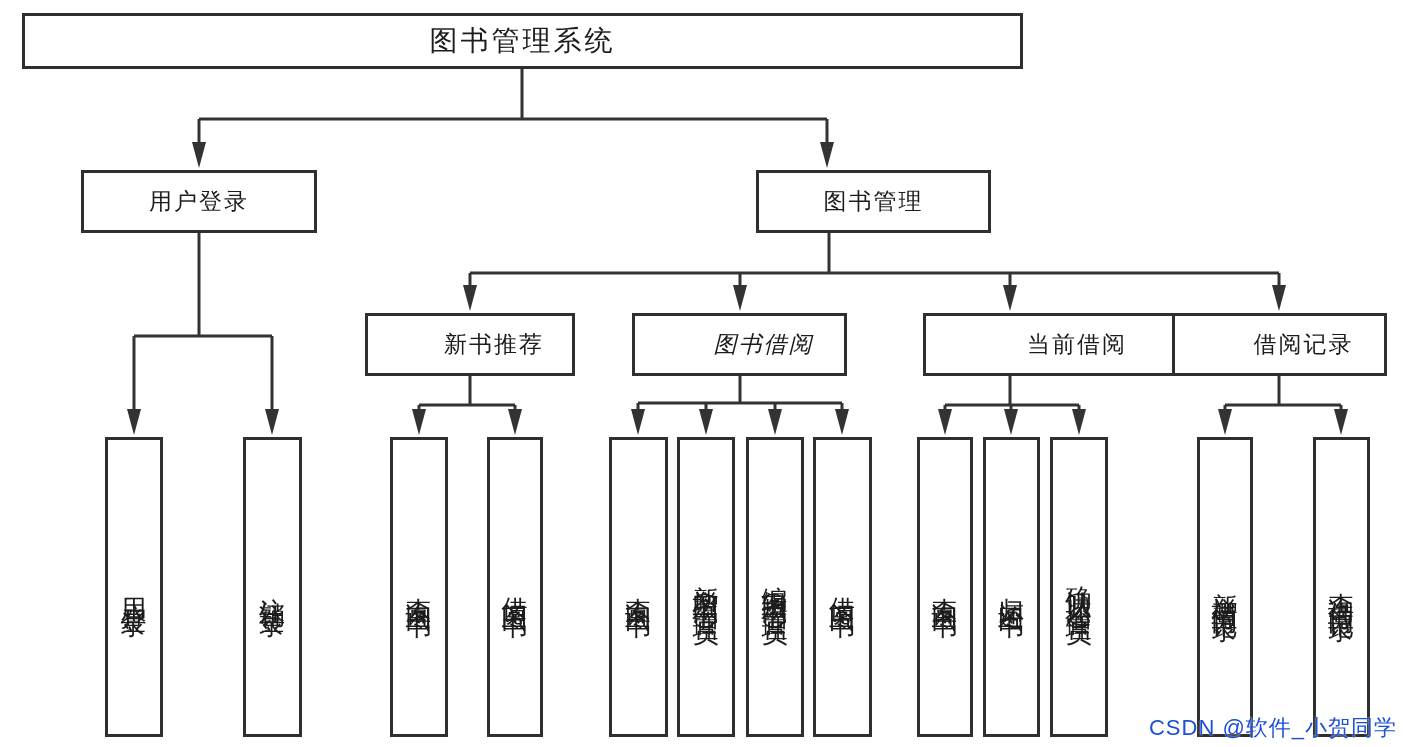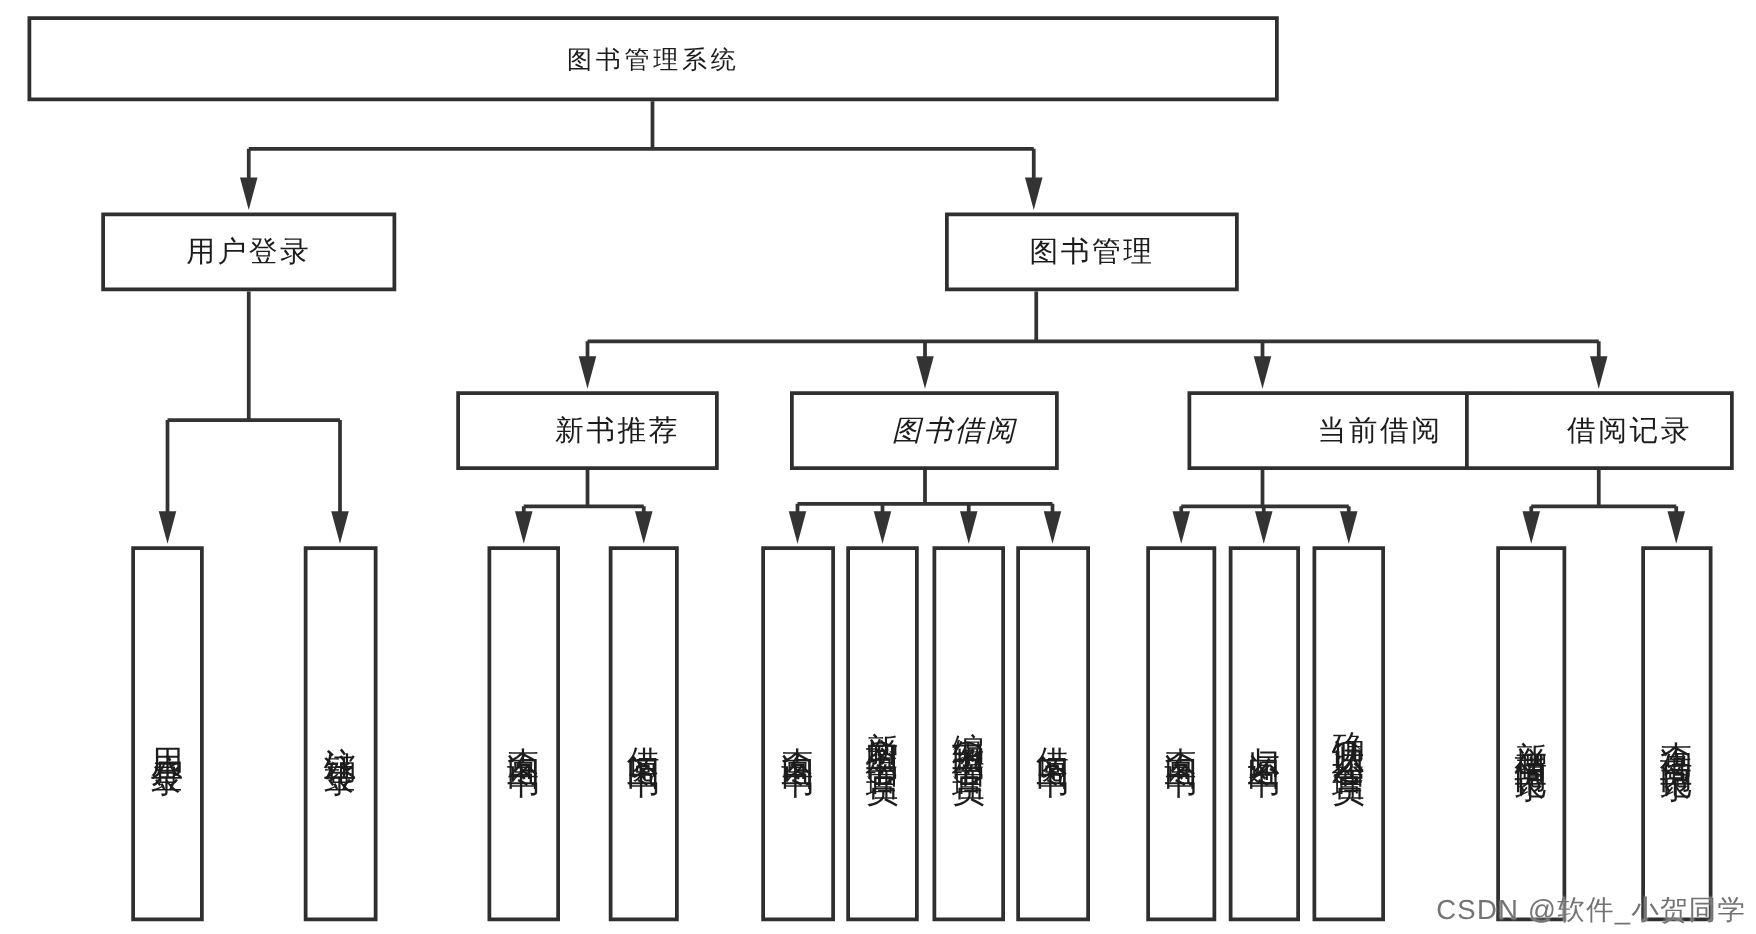--- a/index.html
+++ b/index.html
@@ -31,41 +31,41 @@
     border: 3px solid #2f2f2f;
     display: flex;
     align-items: center;
     justify-content: center;
     font-size: 23px;
     letter-spacing: 2px;
     z-index: 2;
     white-space: nowrap;
   }
   .root-node {
-    left: 22px; top: 13px; width: 1001px; height: 68px;
-    font-size: 20px; letter-spacing: 3px;
+    left: 22px; top: 13px; width: 1001px; height: 56px;
+    font-size: 28px; letter-spacing: 3px;
   }
   .row2 { top: 170px; height: 63px; }
   .row3 { top: 313px; height: 63px; padding-left: 48px; }
   .leaf {
     top: 437px; height: 300px;
     writing-mode: vertical-rl;
     text-orientation: mixed;
     font-size: 26px;
     letter-spacing: 5px;
     white-space: normal;
     line-height: 1;
   }
   .watermark {
     position: absolute;
     right: 8px;
     bottom: 4px;
     font-size: 22px;
     letter-spacing: 1px;
-    color: #737373;
+    color: #1d4ed8;
     z-index: 5;
     text-shadow: 0 0 2px #ffffff;
   }
   .cline { stroke: #333333; stroke-width: 3; fill: none; }
   .ahead { fill: #333333; stroke: none; }
 </style>
 </head>
 <body>
 
 <div class="stage">
@@ -125,21 +125,21 @@
     <polygon class="ahead" points="1334,409 1348,409 1341,435"></polygon>
   </svg>
 
   <div class="node root-node">图书管理系统</div>
 
   <div class="node row2" style="left:81px; width:236px;">用户登录</div>
   <div class="node row2" style="left:712px; width:235px;margin-left:44px;">图书管理</div>
 
   <div class="node row3" style="left:365px; width:210px;">新书推荐</div>
   <div class="node row3" style="left:632px; width:215px;font-style:italic;">图书借阅</div>
-  <div class="node row3" style="left:950px; width:260px;">当前借阅</div>
+  <div class="node row3" style="left:923px; width:260px;">当前借阅</div>
   <div class="node row3" style="left:1172px; width:215px;">借阅记录</div>
 
   <div class="node leaf" style="left:105px; width:58px;">用户登录</div>
   <div class="node leaf" style="left:243px; width:59px;">注销登录</div>
 
   <div class="node leaf" style="left:390px; width:58px;">查询图书</div>
   <div class="node leaf" style="left:487px; width:56px;">借阅图书</div>
 
   <div class="node leaf" style="left:609px; width:59px;">查询图书</div>
   <div class="node leaf" style="left:677px; width:58px;">新增图书（管理员）</div>

